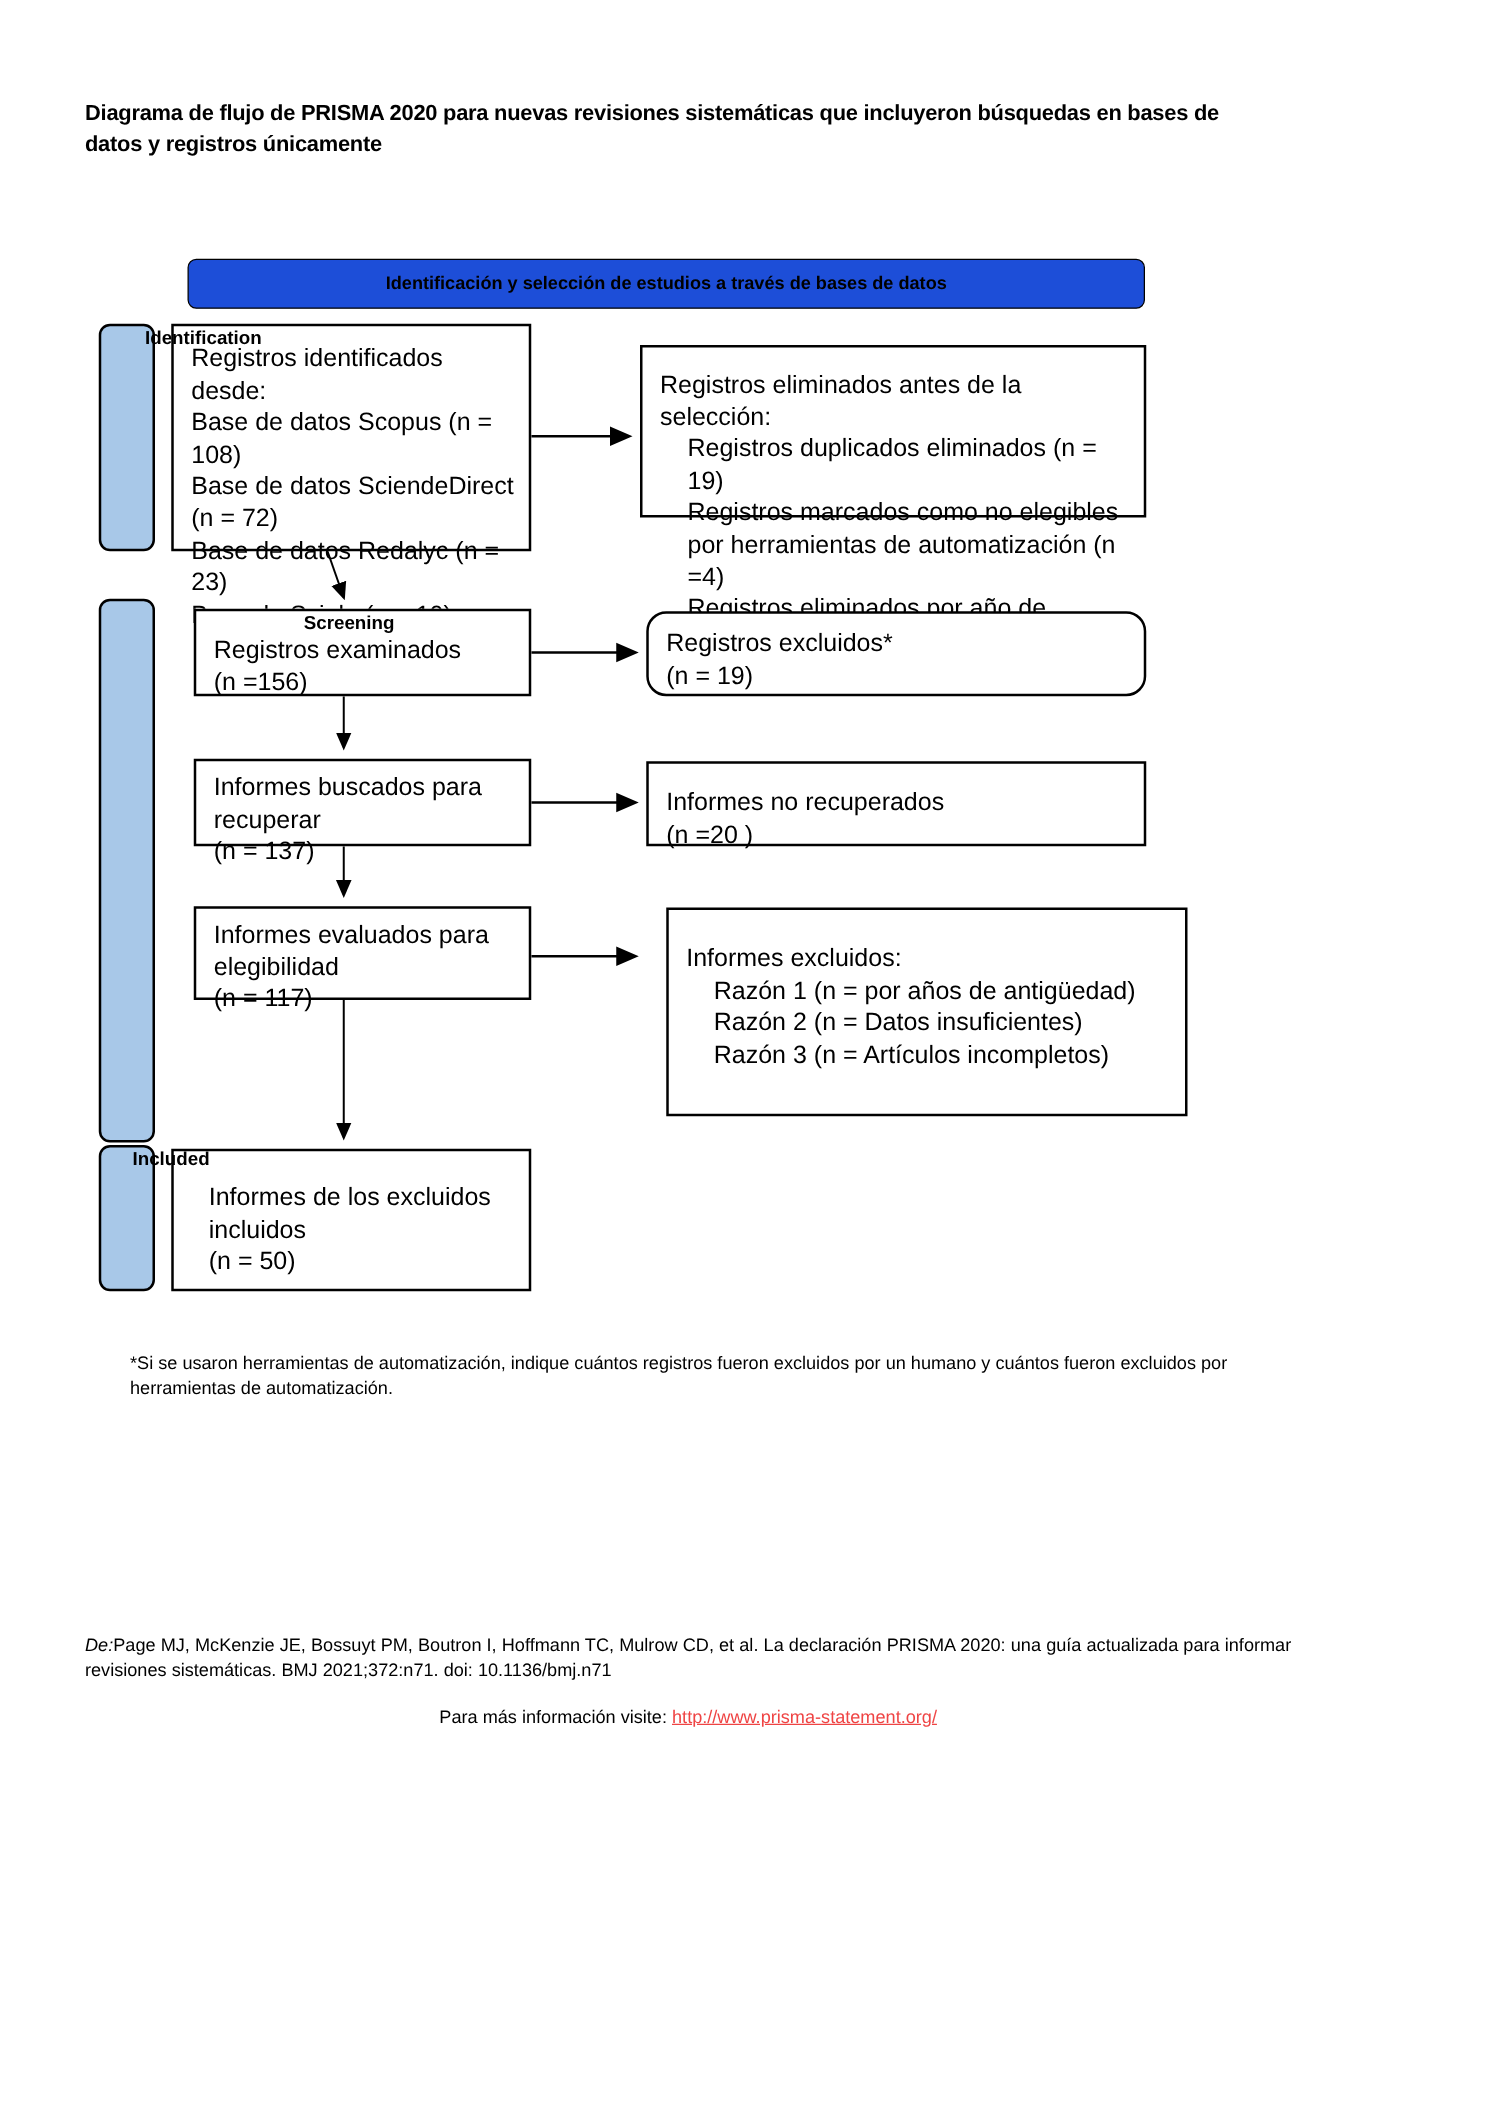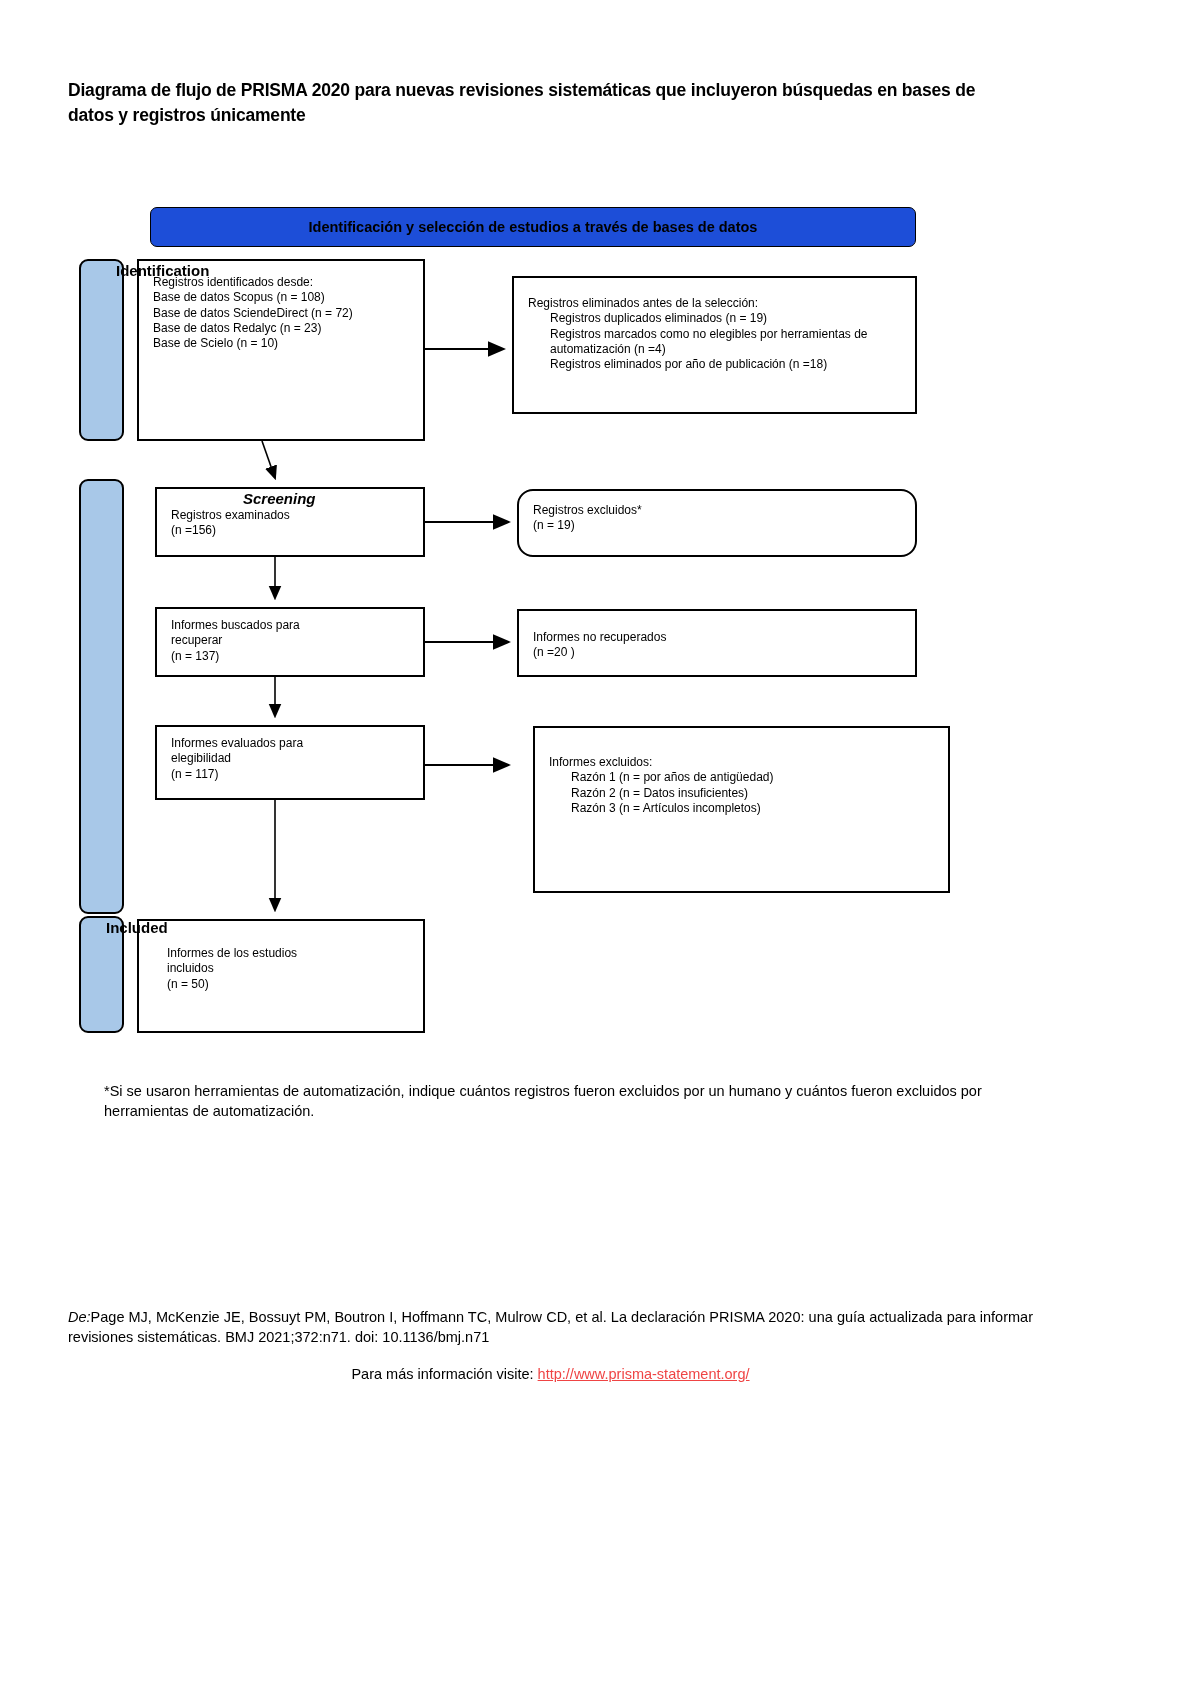--- a/index.html
+++ b/index.html
@@ -61,30 +61,30 @@
 
   
   .stage-label {
     position: absolute;
     font-size: 15px;
     font-weight: bold;
     white-space: nowrap;
     z-index: 6;
   }
   #label-identification { left: 116px; top: 262px; }
-  #label-screening      { left: 243px; top: 490px; font-style: italic; }
+  #label-screening      { left: 243px; top: 490px; }
   #label-included       { left: 106px; top: 919px; }
 
   
   .flow-box {
     position: absolute;
     background: #ffffff;
     border: 2px solid #000000;
     box-sizing: border-box;
-    font-size: 12px;
+    font-size: 20px;
     line-height: 1.28;
     padding: 8px 10px 6px 14px;
     z-index: 3;
   }
   .flow-box .indent { padding-left: 22px; display: block; }
   .flow-box .line   { display: block; }
 
   #box-identified   { left: 137px; top: 259px; width: 288px; height: 182px; }
   #box-removed      { left: 512px; top: 276px; width: 405px; height: 138px; }
   #box-screened     { left: 155px; top: 487px; width: 270px; height: 70px;  }
@@ -234,21 +234,21 @@
 </div>
 
 <div class="flow-box" id="box-repexcluded">
   <span class="line">Informes excluidos:</span>
   <span class="indent">Razón 1 (n = por años de antigüedad)</span>
   <span class="indent">Razón 2 (n = Datos insuficientes)</span>
   <span class="indent">Razón 3 (n = Artículos incompletos)</span>
 </div>
 
 <div class="flow-box" id="box-included">
-  <span class="line">Informes de los estudios</span>
+  <span class="line">Informes de los excluidos</span>
   <span class="line">incluidos</span>
   <span class="line">(n = 50)</span>
 </div>
 
 <div id="footnote">*Si se usaron herramientas de automatización, indique cuántos registros fueron excluidos por un humano y cuántos fueron excluidos por herramientas de automatización.</div>
 
 <div id="citation">
   <span class="de">De:</span><span>Page MJ, McKenzie JE, Bossuyt PM, Boutron I, Hoffmann TC, Mulrow CD, et al. La declaración PRISMA 2020: una guía actualizada para informar revisiones sistemáticas. BMJ 2021;372:n71. doi: 10.1136/bmj.n71</span>
 </div>
 

